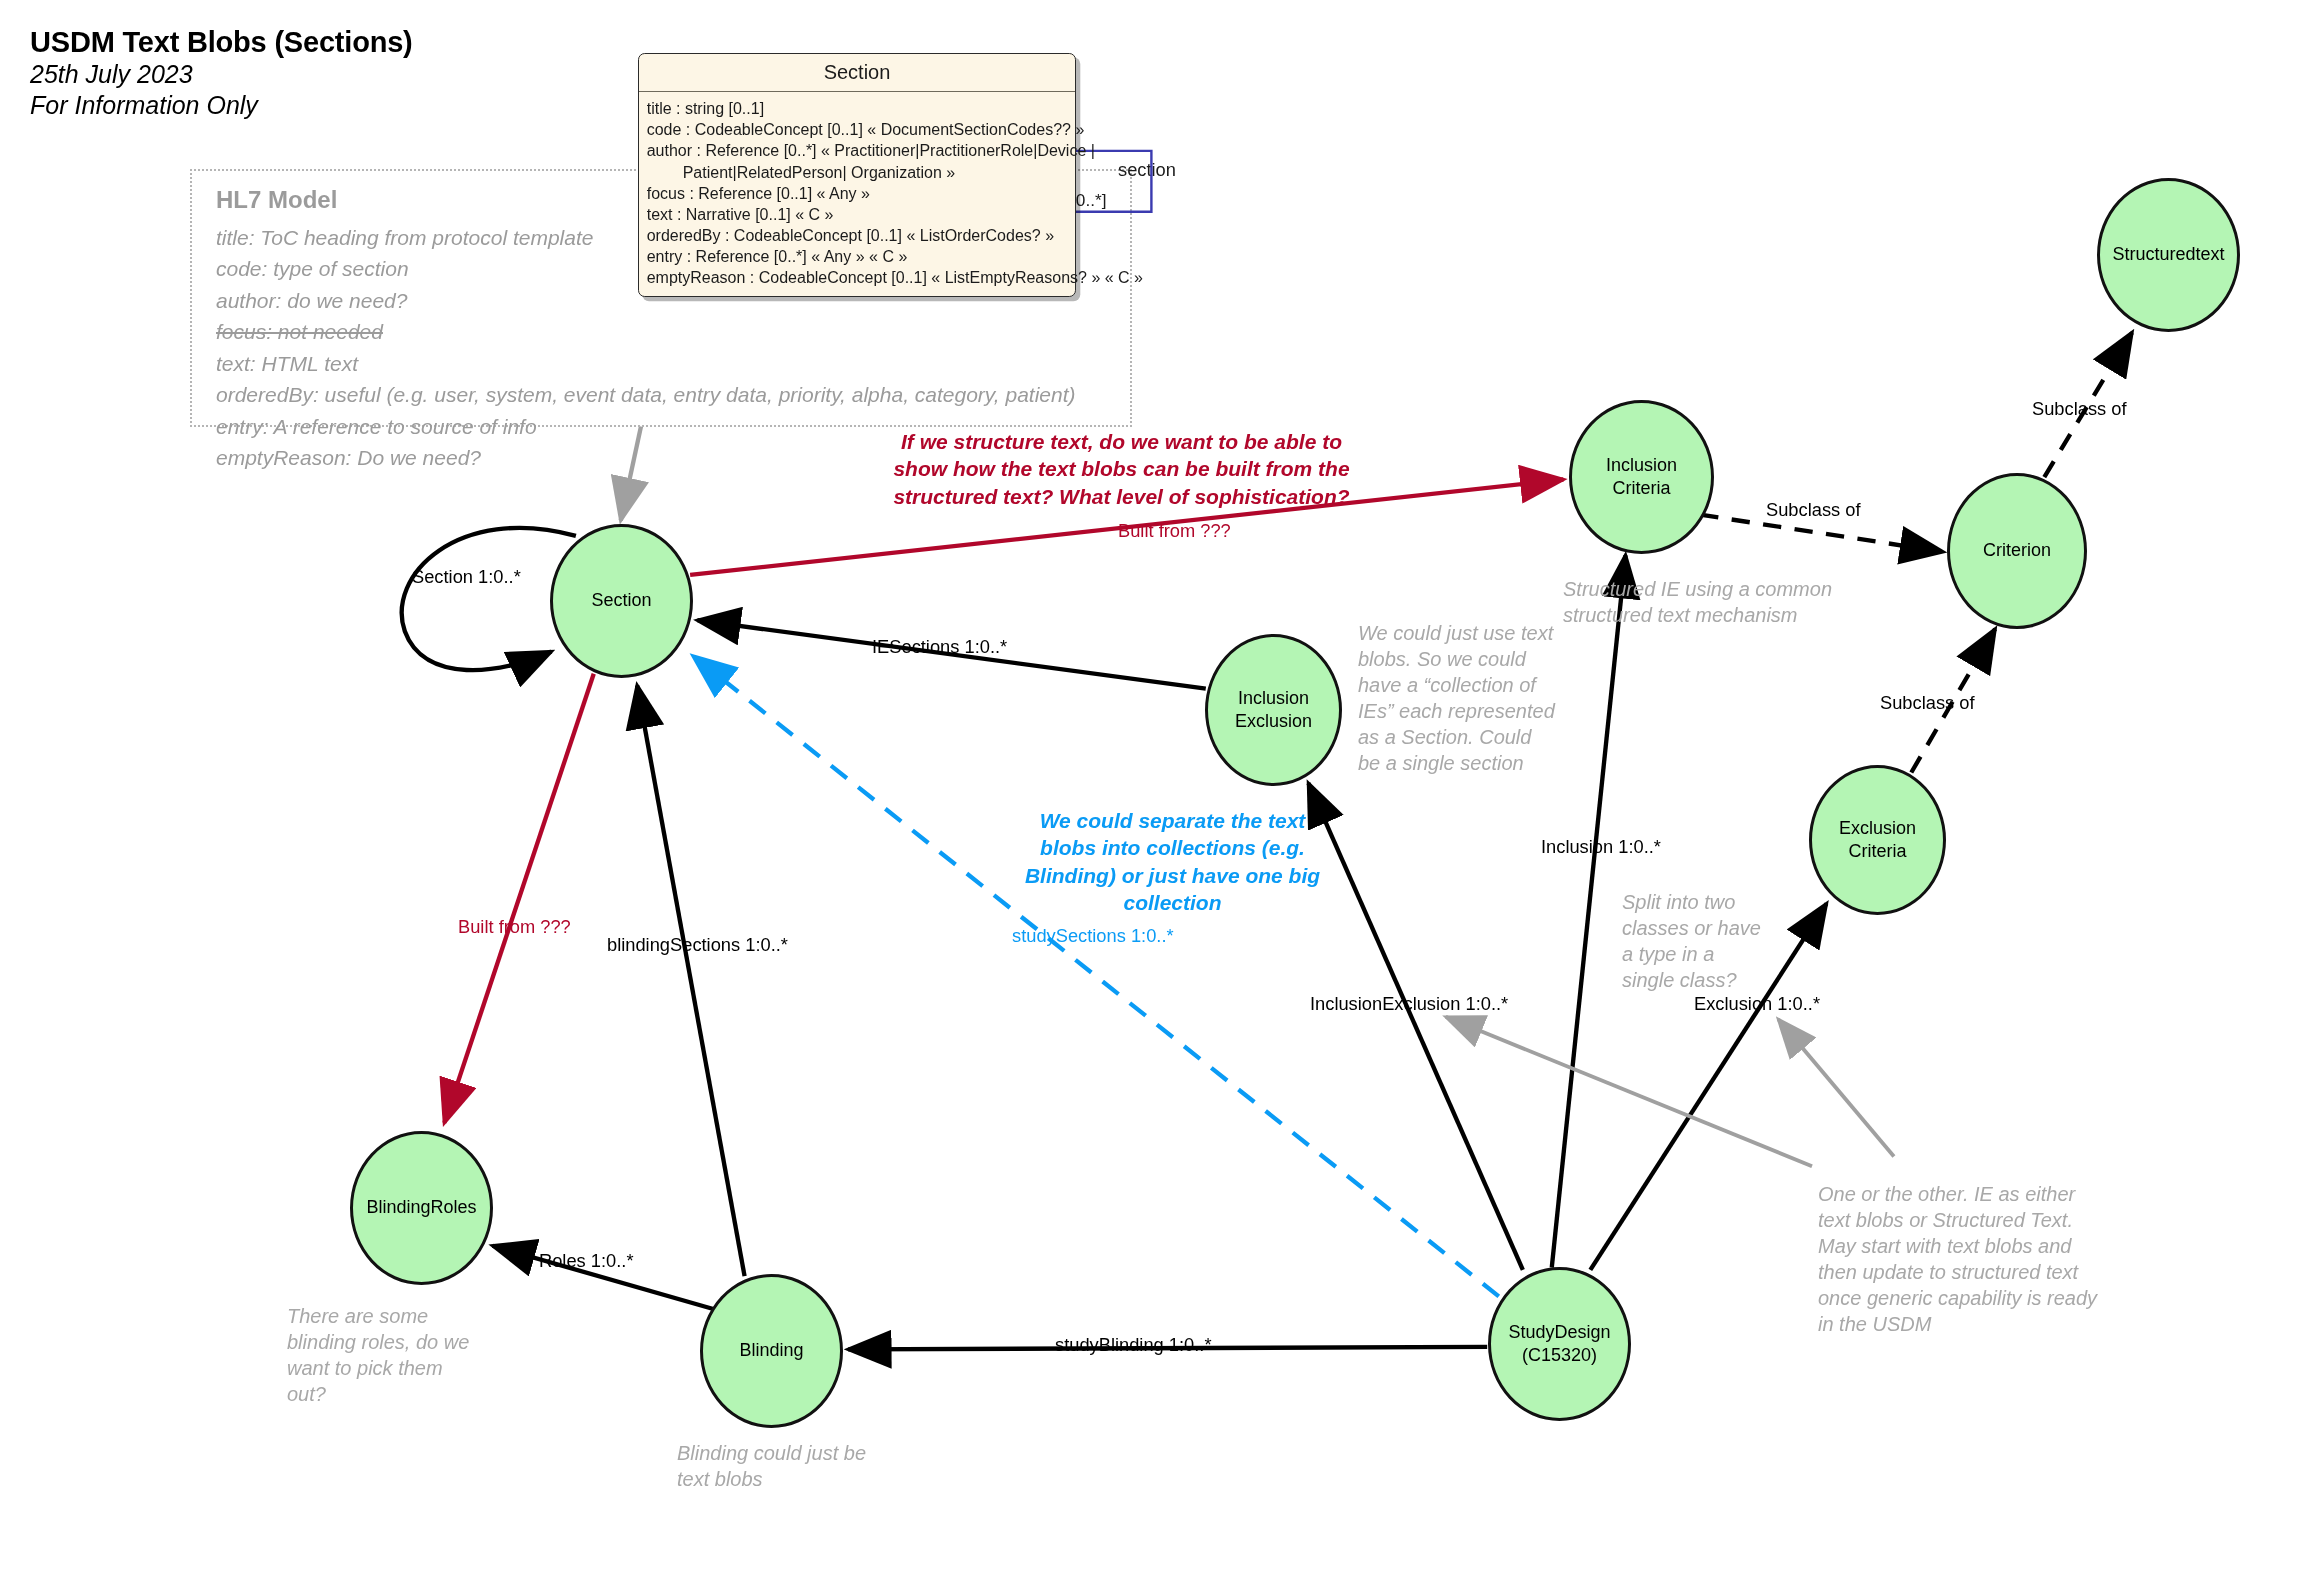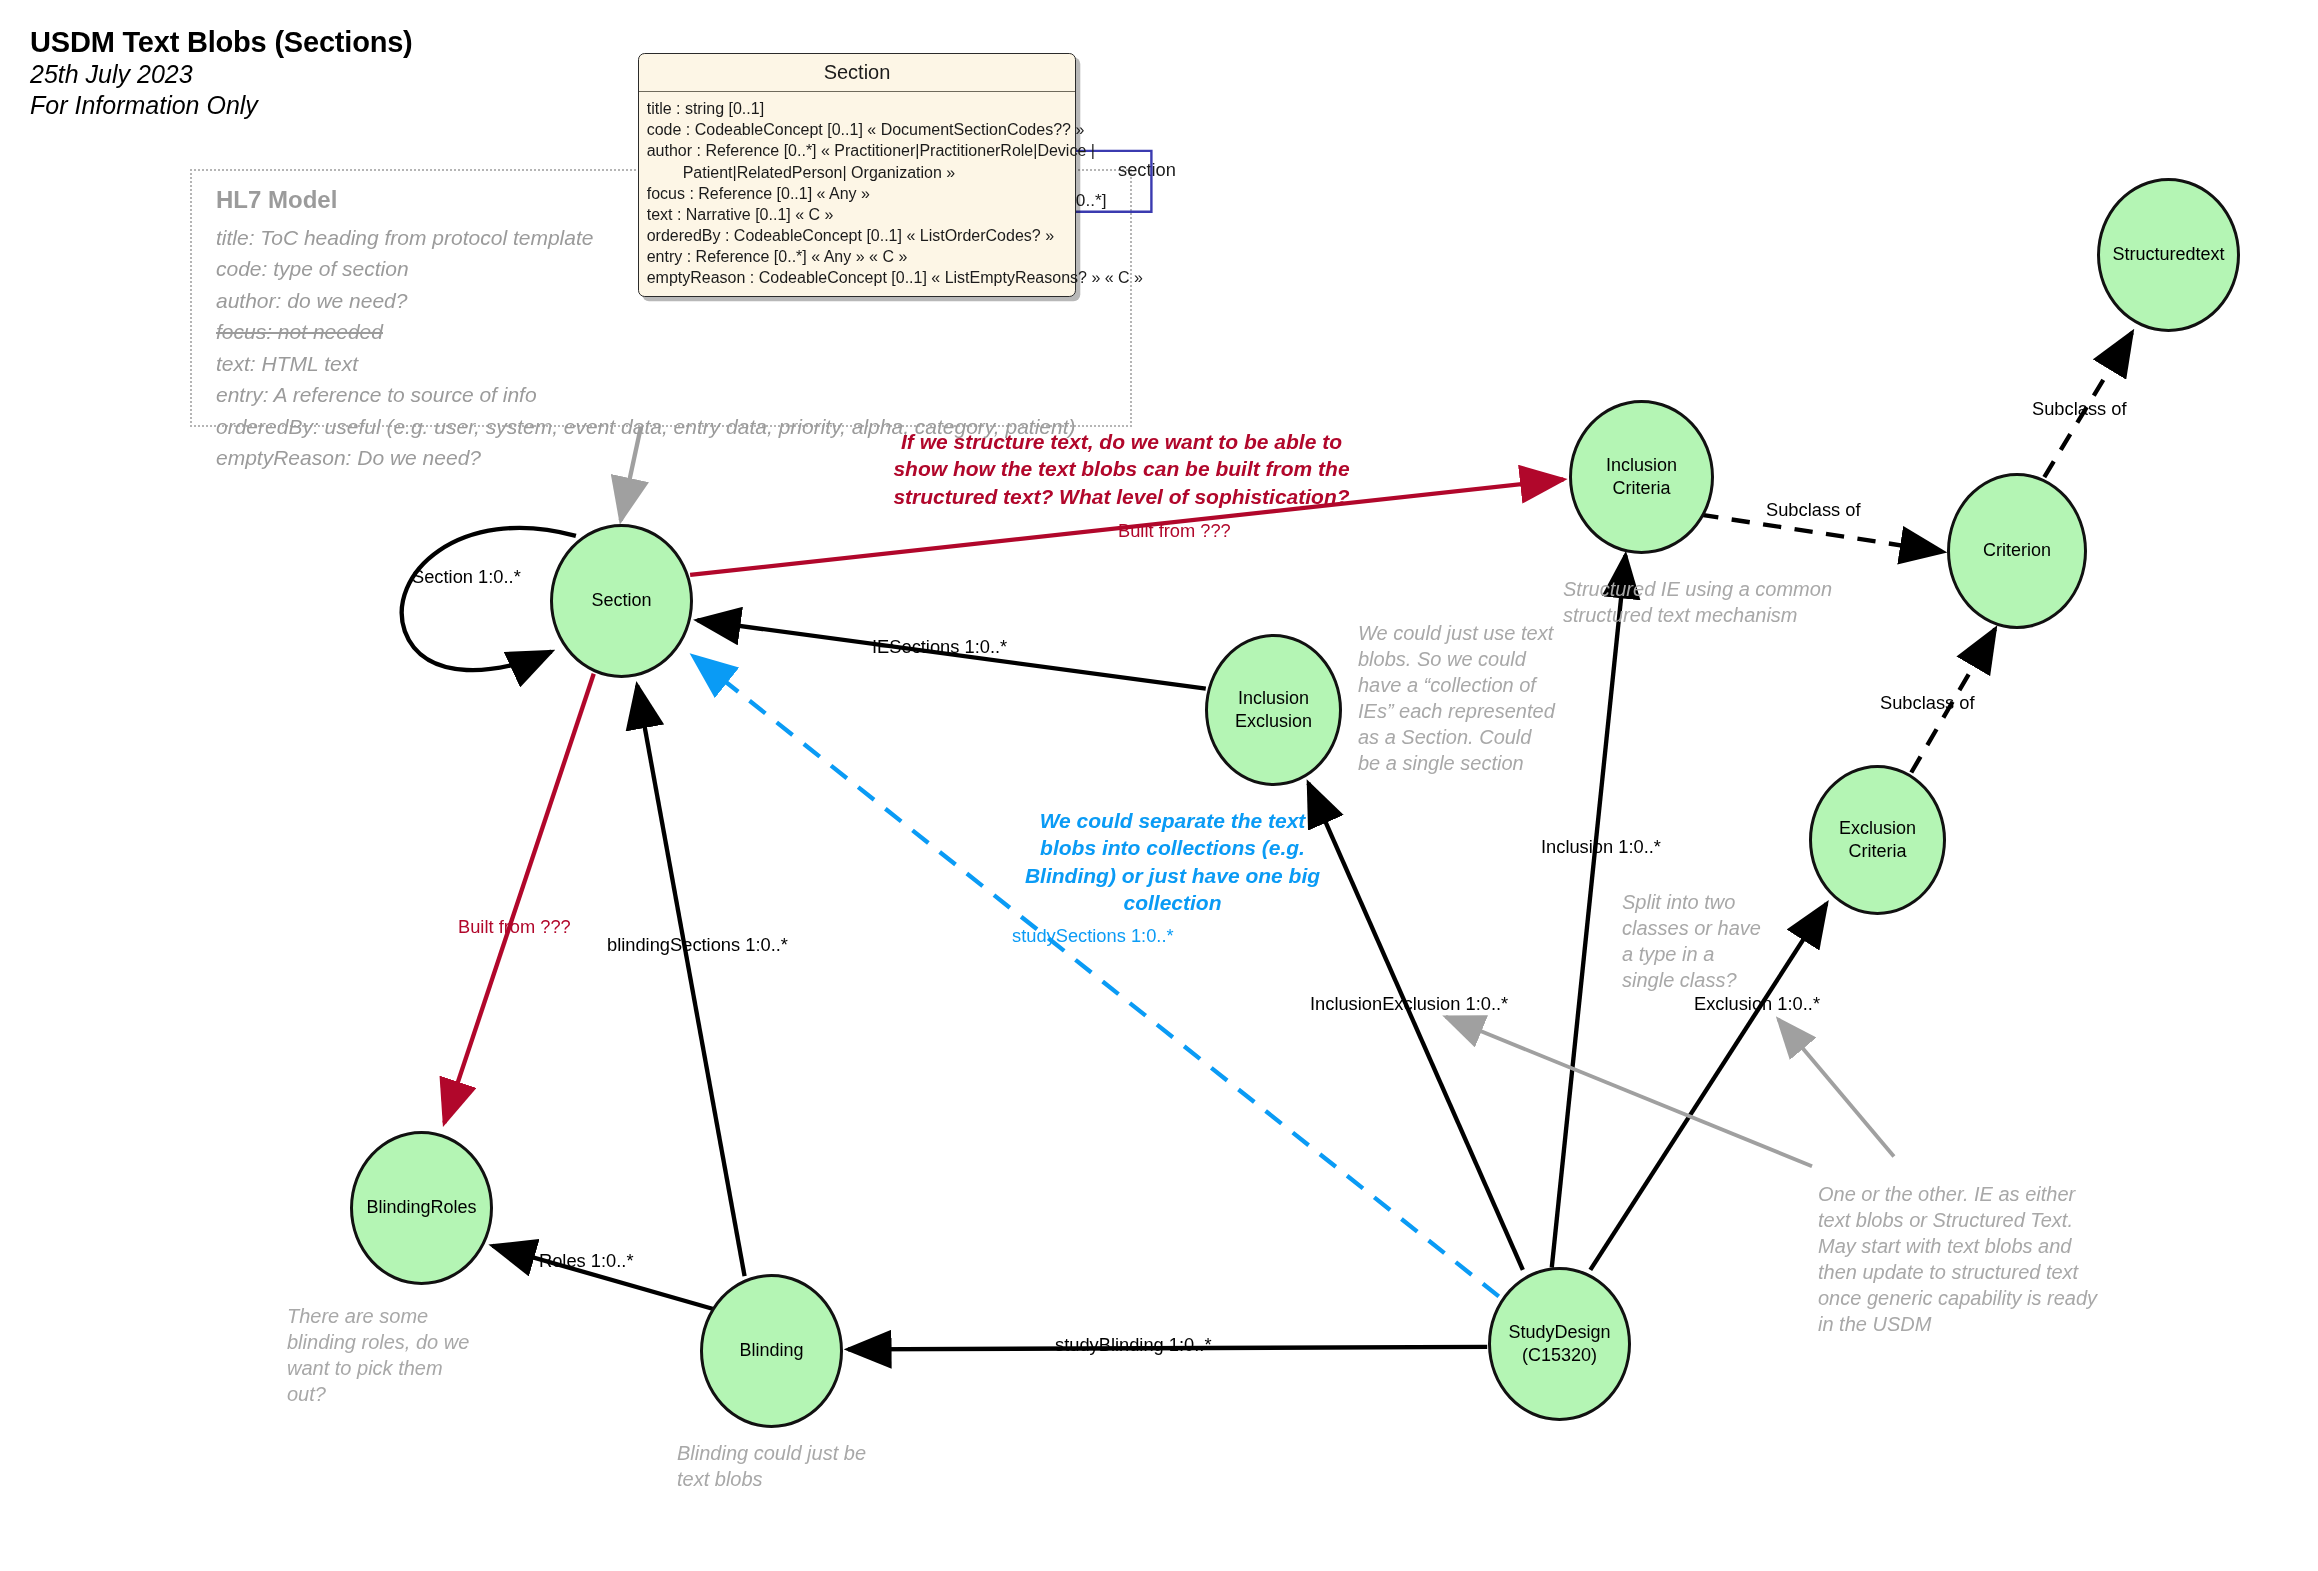--- a/index.html
+++ b/index.html
@@ -154,22 +154,22 @@
 
   <div class="hl7-box"></div>
   <div class="hl7-inner">
     <div class="hl7-head">HL7 Model</div>
     <div id="hl7-lines">
         <div class="hl7-line">title: ToC heading from protocol template</div>
         <div class="hl7-line">code: type of section</div>
         <div class="hl7-line">author: do we need?</div>
         <div class="hl7-line struck">focus: not needed</div>
         <div class="hl7-line">text: HTML text</div>
+        <div class="hl7-line">orderedBy: useful (e.g. user, system, event data, entry data, priority, alpha, category, patient)</div>
         <div class="hl7-line">entry: A reference to source of info</div>
-        <div class="hl7-line">orderedBy: useful (e.g. user, system, event data, entry data, priority, alpha, category, patient)</div>
         <div class="hl7-line">emptyReason: Do we need?</div>
       </div>
   </div>
 
   <div class="uml">
     <div class="uml-title">Section</div>
     <div class="uml-body" id="uml-attrs">
         <div class="uml-attr">title : string [0..1]</div>
         <div class="uml-attr">code : CodeableConcept [0..1] « DocumentSectionCodes?? »</div>
         <div class="uml-attr">author : Reference [0..*] « Practitioner|PractitionerRole|Device |</div>

